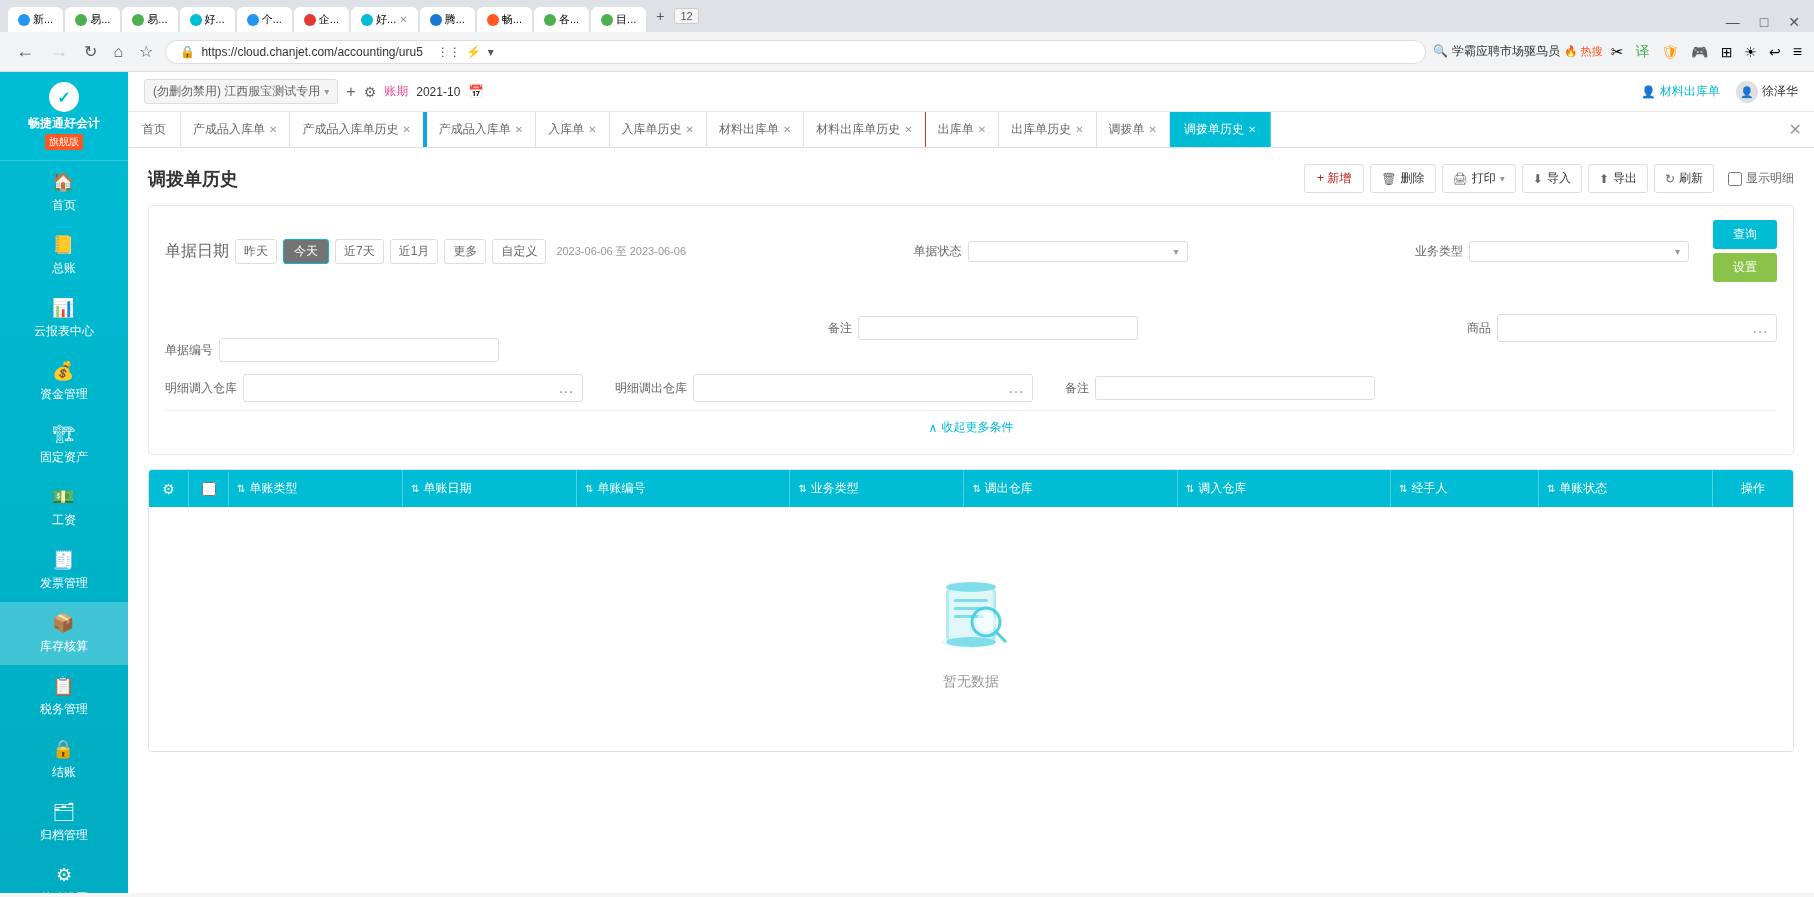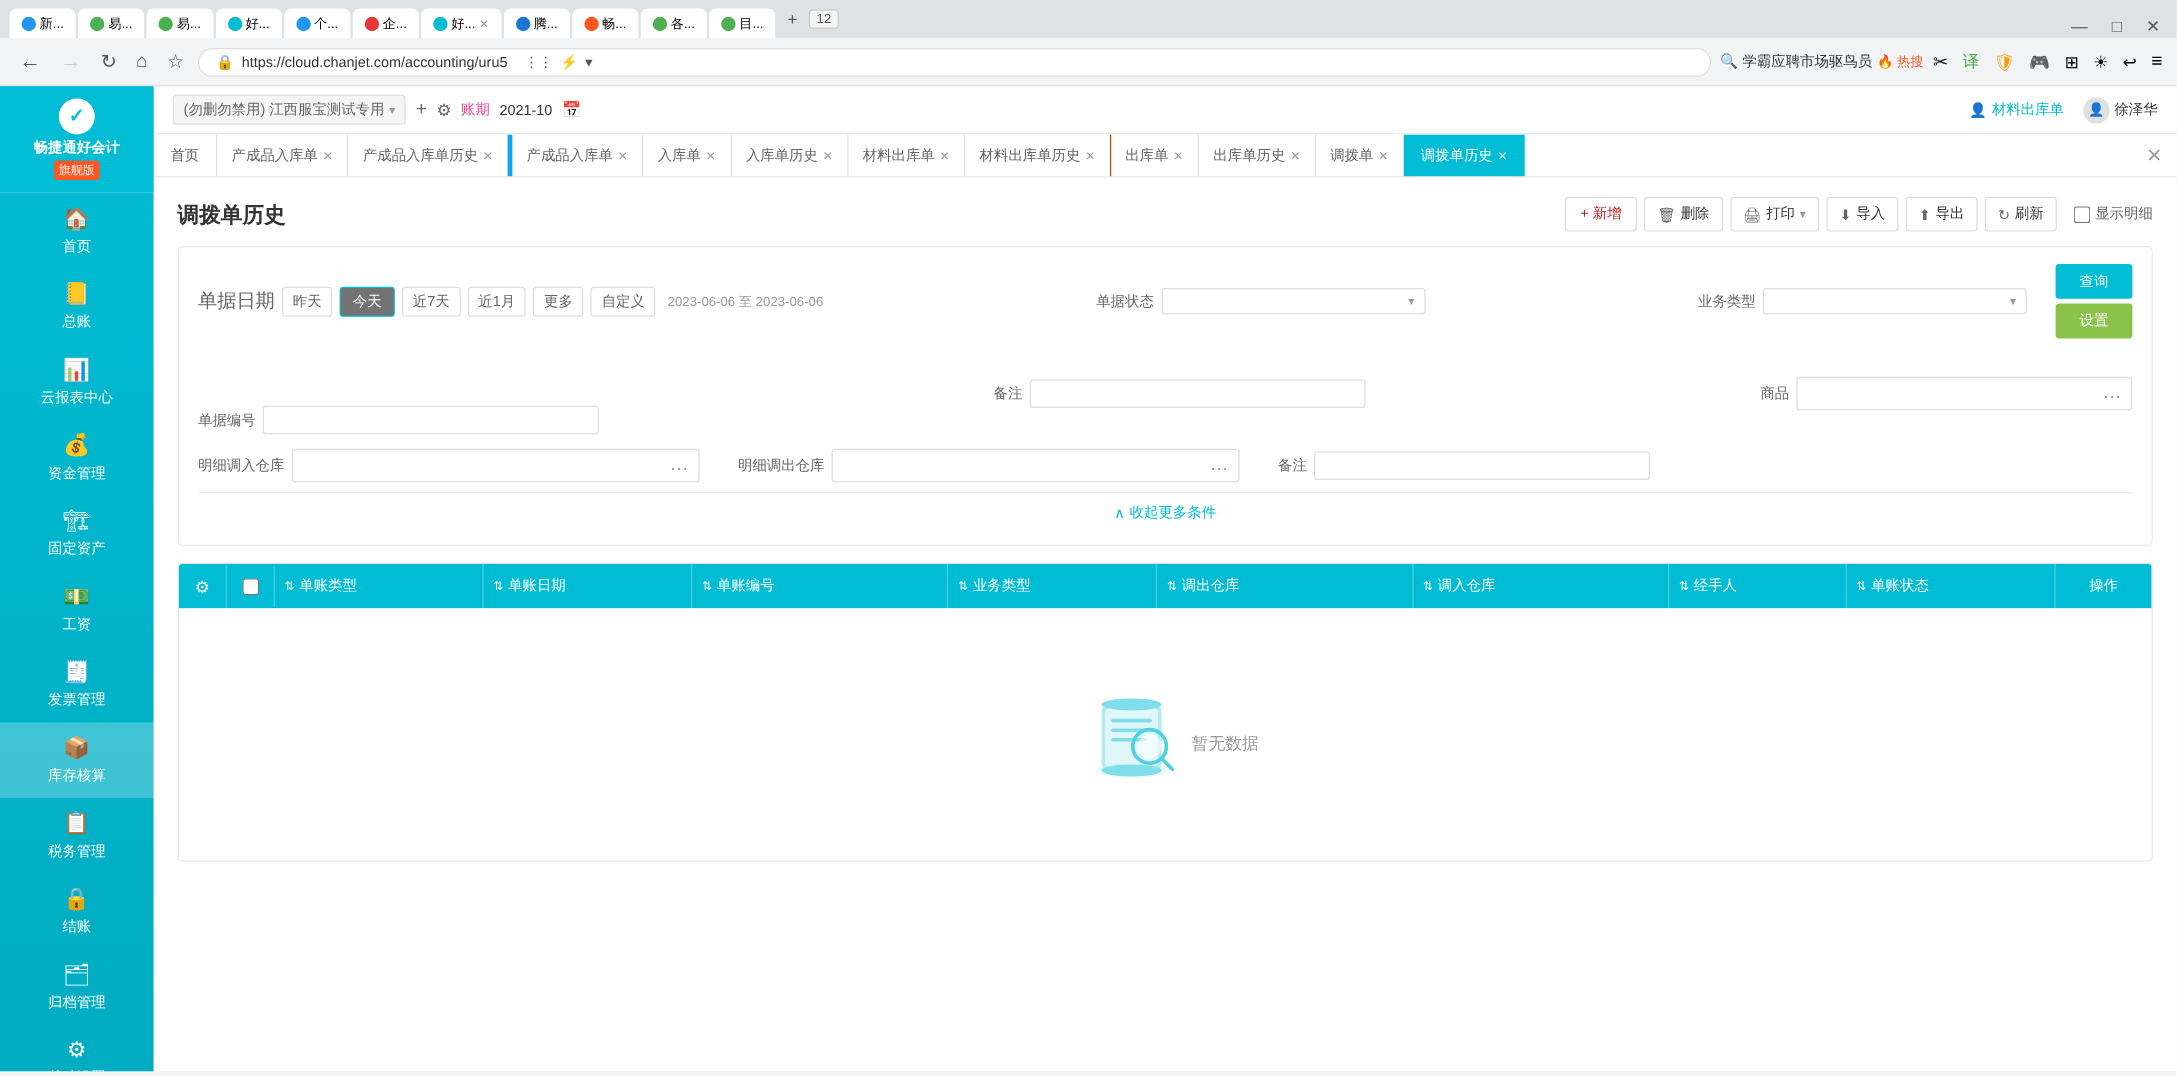--- a/index.html
+++ b/index.html
@@ -392,21 +392,21 @@
           </div>
           <div style="flex:1.2;padding:10px 8px;display:flex;align-items:center;gap:4px;border-right:1px solid rgba(255,255,255,0.3);">
             <span style="font-size:10px;cursor:pointer;">⇅</span>
             <span>单账状态</span>
           </div>
           <div style="width:80px;padding:10px 8px;display:flex;align-items:center;justify-content:center;">
             <span>操作</span>
           </div>
         </div>
 
-        <div style="display:flex;flex-direction:row;align-items:center;justify-content:center;padding:60px 20px;background:#fff;">
+        <div style="display:flex;flex-direction:column;align-items:center;justify-content:center;padding:60px 20px;background:#fff;">
           <svg width="100" height="90" viewBox="0 0 100 90" xmlns="http://www.w3.org/2000/svg">
 
             <ellipse cx="50" cy="75" rx="30" ry="6" fill="#e3f6f8" opacity="0.7"></ellipse>
 
             <rect x="25" y="20" width="50" height="55" rx="6" fill="#b2ebf2"></rect>
             <rect x="28" y="23" width="44" height="49" rx="4" fill="#e0f7fa"></rect>
 
             <rect x="33" y="32" width="34" height="3" rx="1.5" fill="#80deea"></rect>
             <rect x="33" y="40" width="28" height="3" rx="1.5" fill="#80deea"></rect>
             <rect x="33" y="48" width="30" height="3" rx="1.5" fill="#80deea"></rect>

